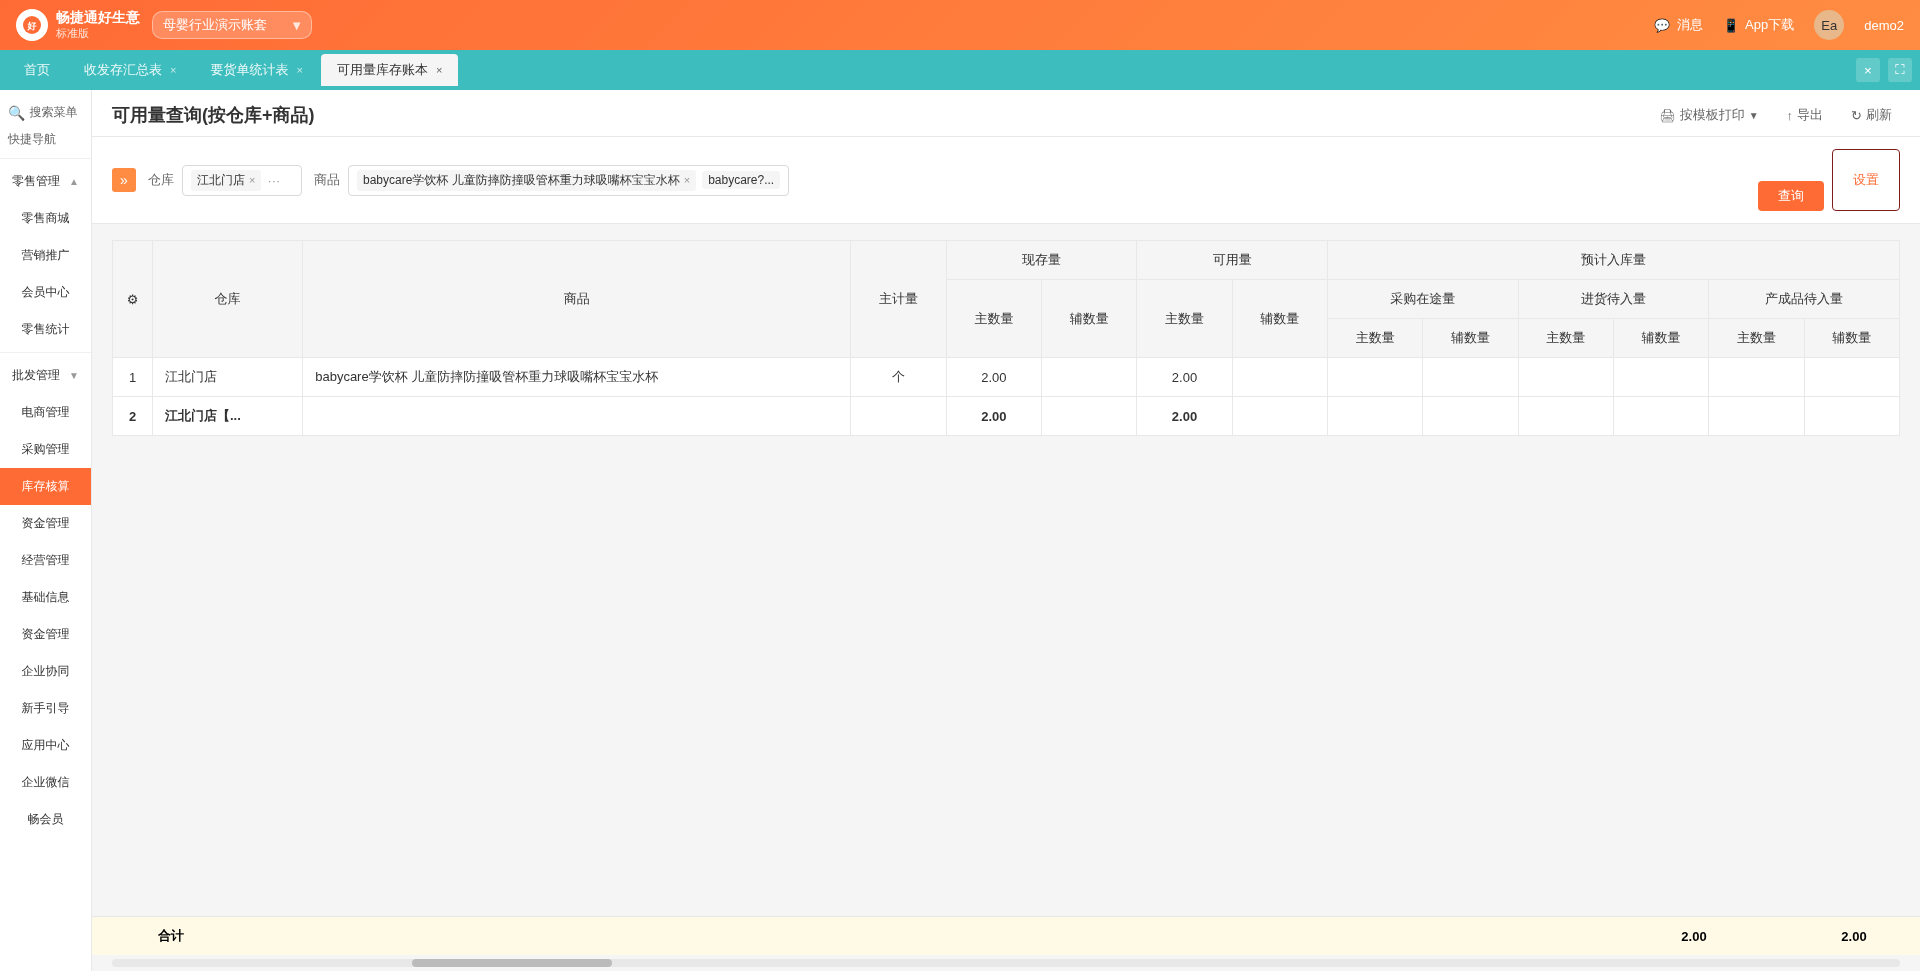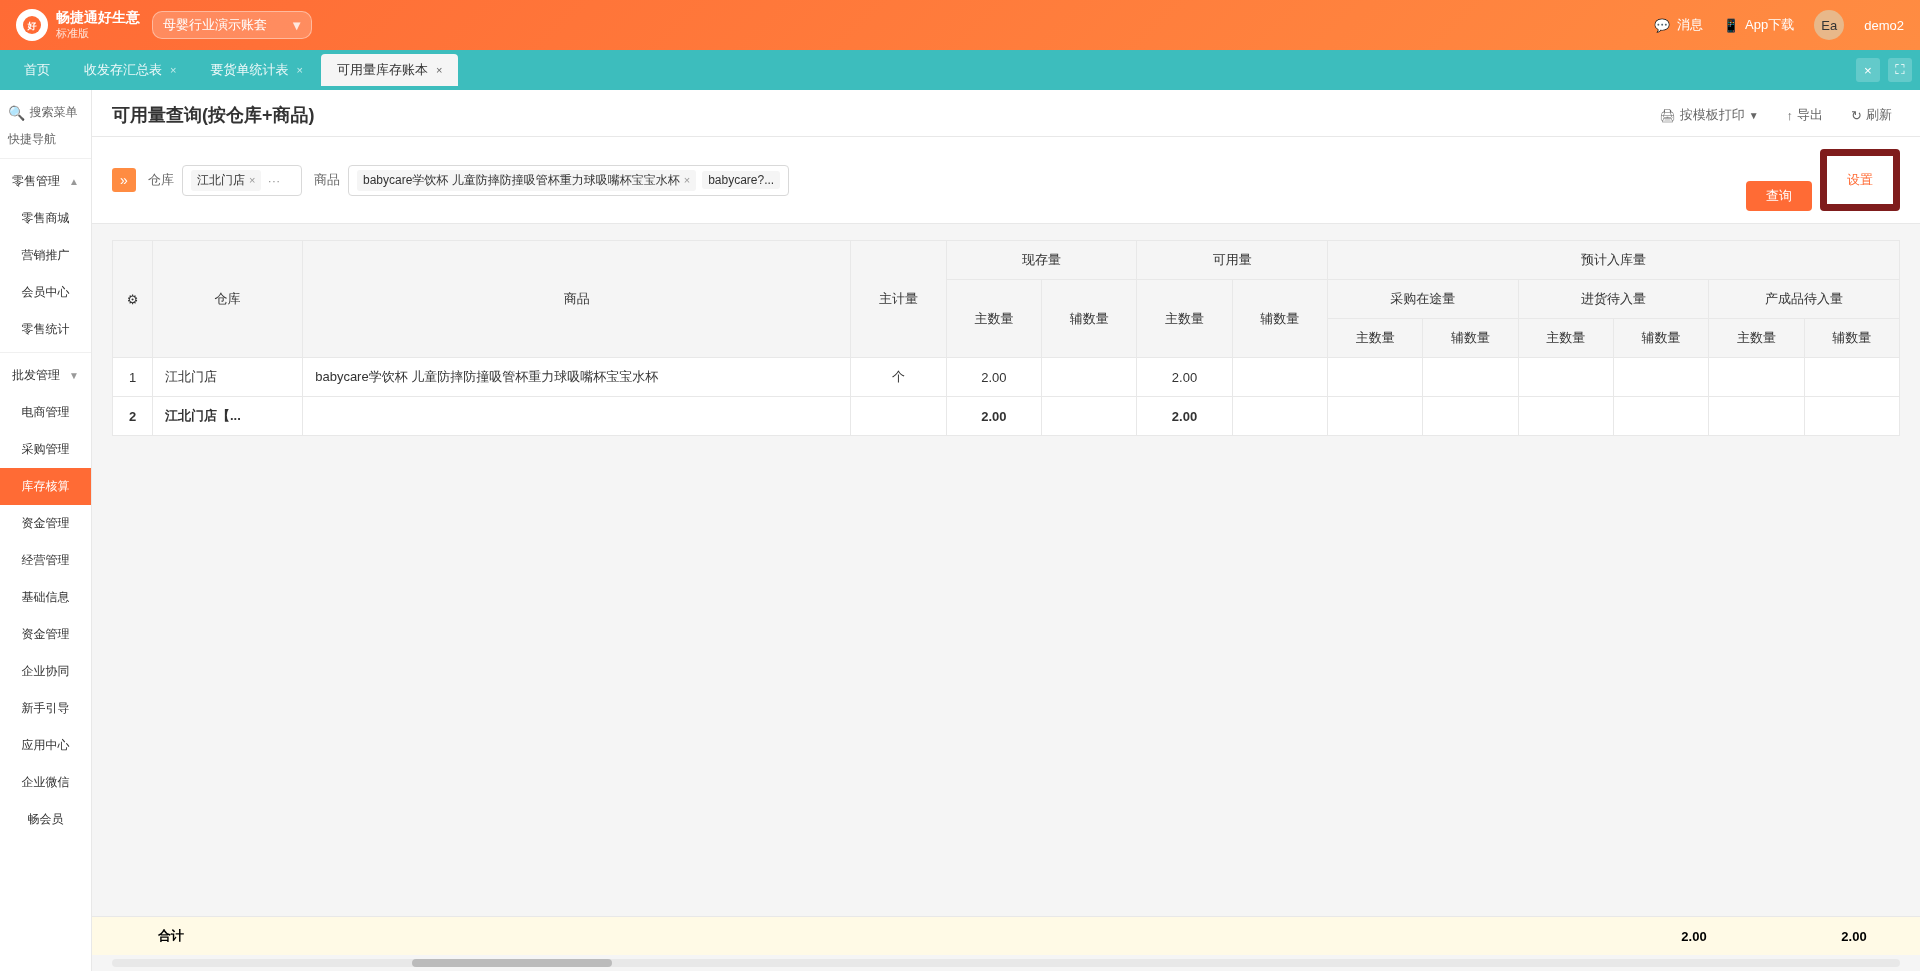--- a/index.html
+++ b/index.html
@@ -187,21 +187,21 @@
       border: none;
       border-radius: 4px;
       padding: 6px 20px;
       font-size: 13px;
       cursor: pointer;
       margin-top: 32px;
     }
     .btn-setting {
       background: white;
       color: #ff6b35;
-      border: 7px solid #7f1d1d;
+      border: 1px solid #7f1d1d;
       border-radius: 4px;
       padding: 6px 20px;
       font-size: 13px;
       cursor: pointer;
     }
 
     
     .table-area {
       flex: 1;
       overflow: auto;

